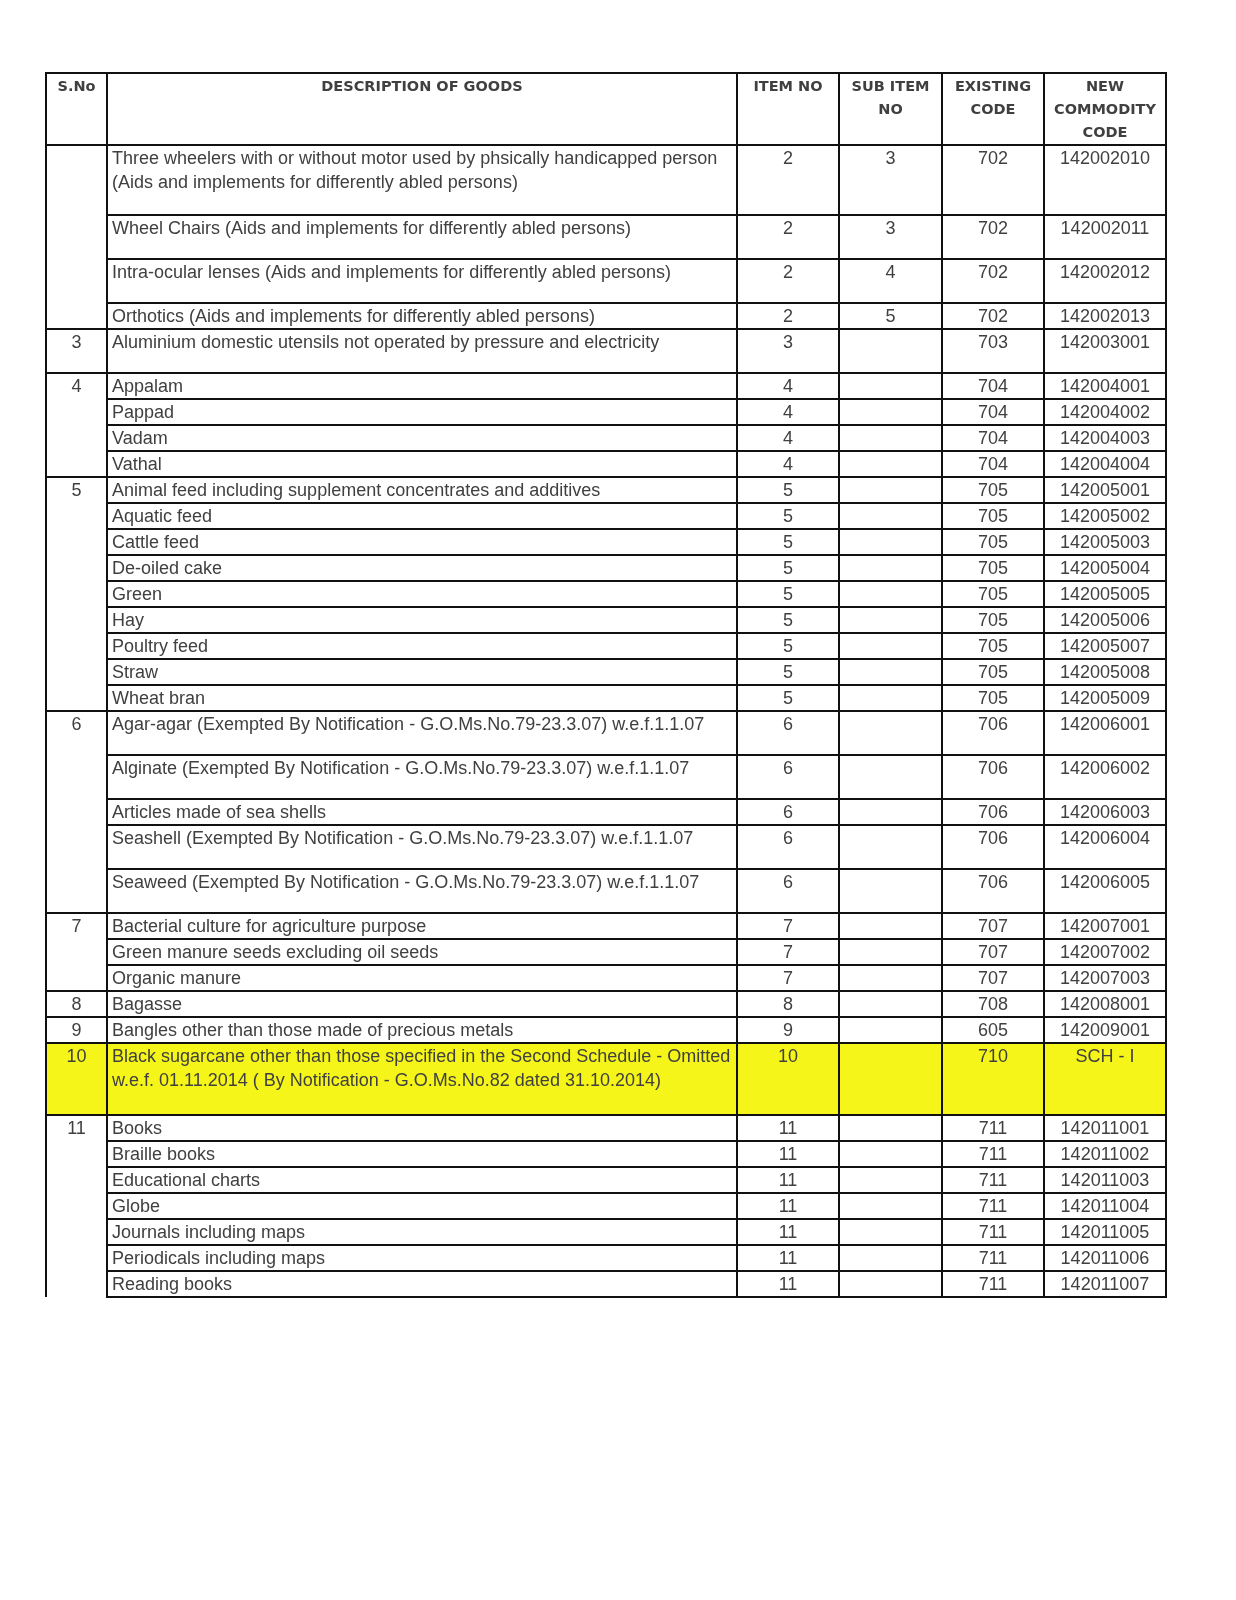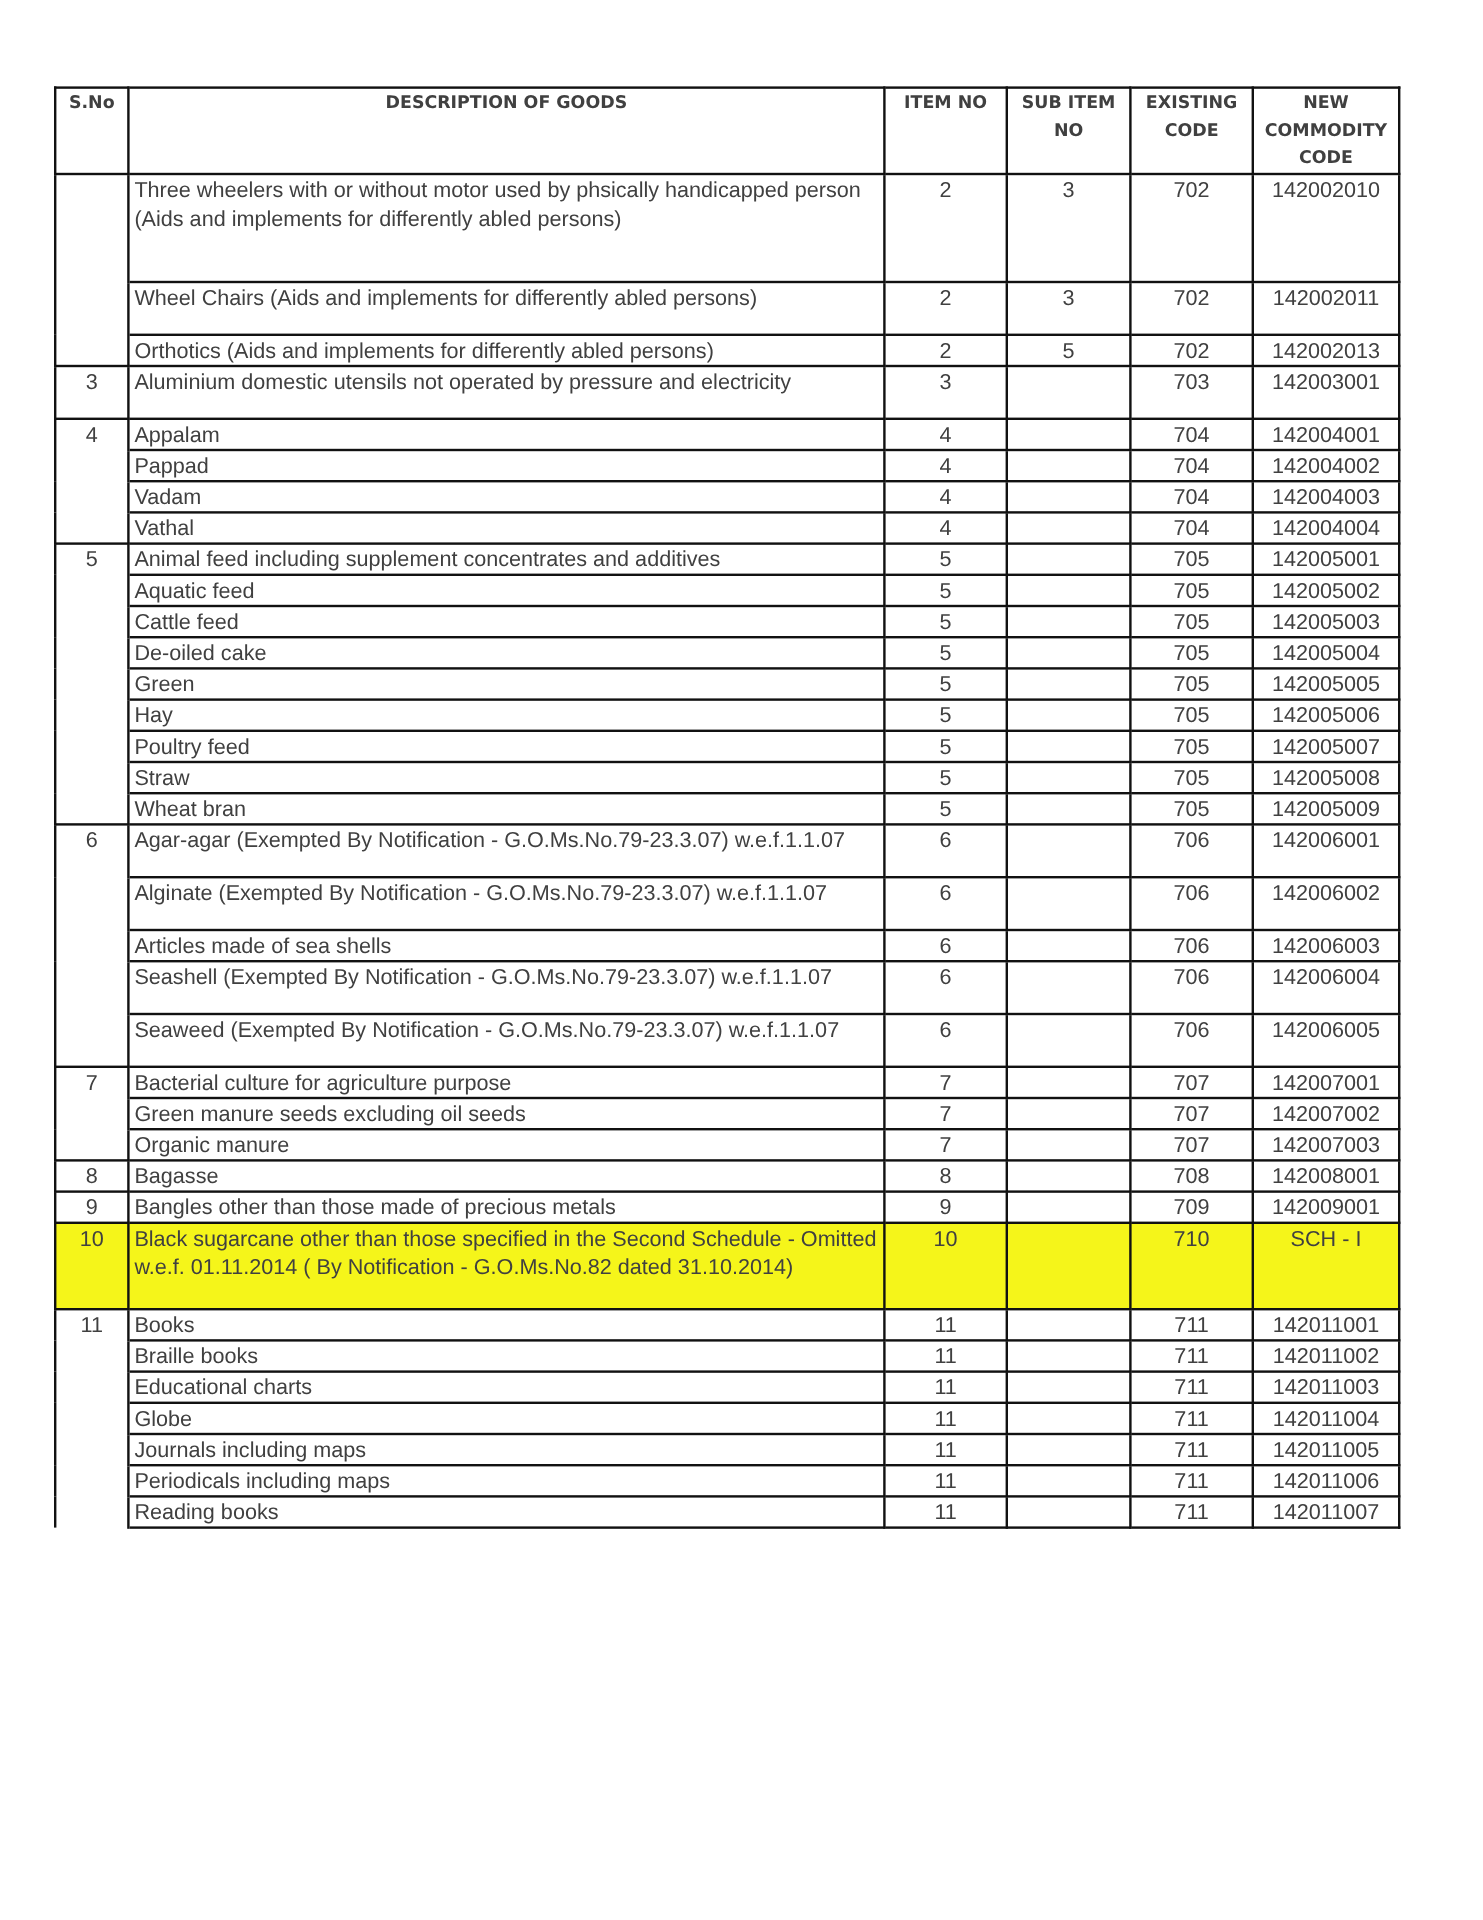--- a/index.html
+++ b/index.html
@@ -12,21 +12,21 @@
     table.goods th { font-family: "DejaVu Sans", sans-serif; font-size: 14.5px; font-weight: bold;
       line-height: 23px; text-align: center; padding-top: 1px; height: 64px; }
     td.sno { text-align: center; }
     td.num { text-align: center; }
     td.code { text-align: center; }
     td.desc { text-align: left; padding-left: 4px; }
     tr.row td { border-top: 2px solid #111; border-bottom: 2px solid #111; }
     td.sno.cont { border-top: none; }
     td.sno.contnext { border-bottom: none; }
     tr.hl td { background: #f5f51a; }
-    .h-3 { height: 90px; }
+    .h-3 { height: 70px; }
     .h-2 { height: 44px; }
     .h-1 { height: 25px; }
     .h-hl { height: 72px; }
   </style>
 </head>
 <body>
 
 <div class="page">
   <table class="goods">
     <colgroup>
@@ -57,20 +57,28 @@
           <td class="code">142002010</td>
         </tr>
         <tr class="row h-2">
           <td class="sno cont contnext"></td>
           <td class="desc">Wheel Chairs  (Aids and implements for differently abled persons)</td>
           <td class="num">2</td>
           <td class="num">3</td>
           <td class="code">702</td>
           <td class="code">142002011</td>
         </tr>
+        <tr class="row h-2">
+          <td class="sno cont contnext"></td>
+          <td class="desc">Intra-ocular lenses  (Aids and implements for differently abled persons)</td>
+          <td class="num">2</td>
+          <td class="num">4</td>
+          <td class="code">702</td>
+          <td class="code">142002012</td>
+        </tr>
         <tr class="row h-1">
           <td class="sno cont"></td>
           <td class="desc">Orthotics  (Aids and implements for differently abled persons)</td>
           <td class="num">2</td>
           <td class="num">5</td>
           <td class="code">702</td>
           <td class="code">142002013</td>
         </tr>
         <tr class="row h-2">
           <td class="sno">3</td>
@@ -254,21 +262,21 @@
           <td class="num">8</td>
           <td class="num"></td>
           <td class="code">708</td>
           <td class="code">142008001</td>
         </tr>
         <tr class="row h-1">
           <td class="sno">9</td>
           <td class="desc">Bangles other than those made of precious metals</td>
           <td class="num">9</td>
           <td class="num"></td>
-          <td class="code">709</td>
+          <td class="code">605</td>
           <td class="code">142009001</td>
         </tr>
         <tr class="row h-hl hl">
           <td class="sno">10</td>
           <td class="desc">Black sugarcane other than those specified in the Second Schedule  - Omitted w.e.f. 01.11.2014 (  By Notification - G.O.Ms.No.82 dated 31.10.2014)</td>
           <td class="num">10</td>
           <td class="num"></td>
           <td class="code">710</td>
           <td class="code">SCH - I</td>
         </tr>

